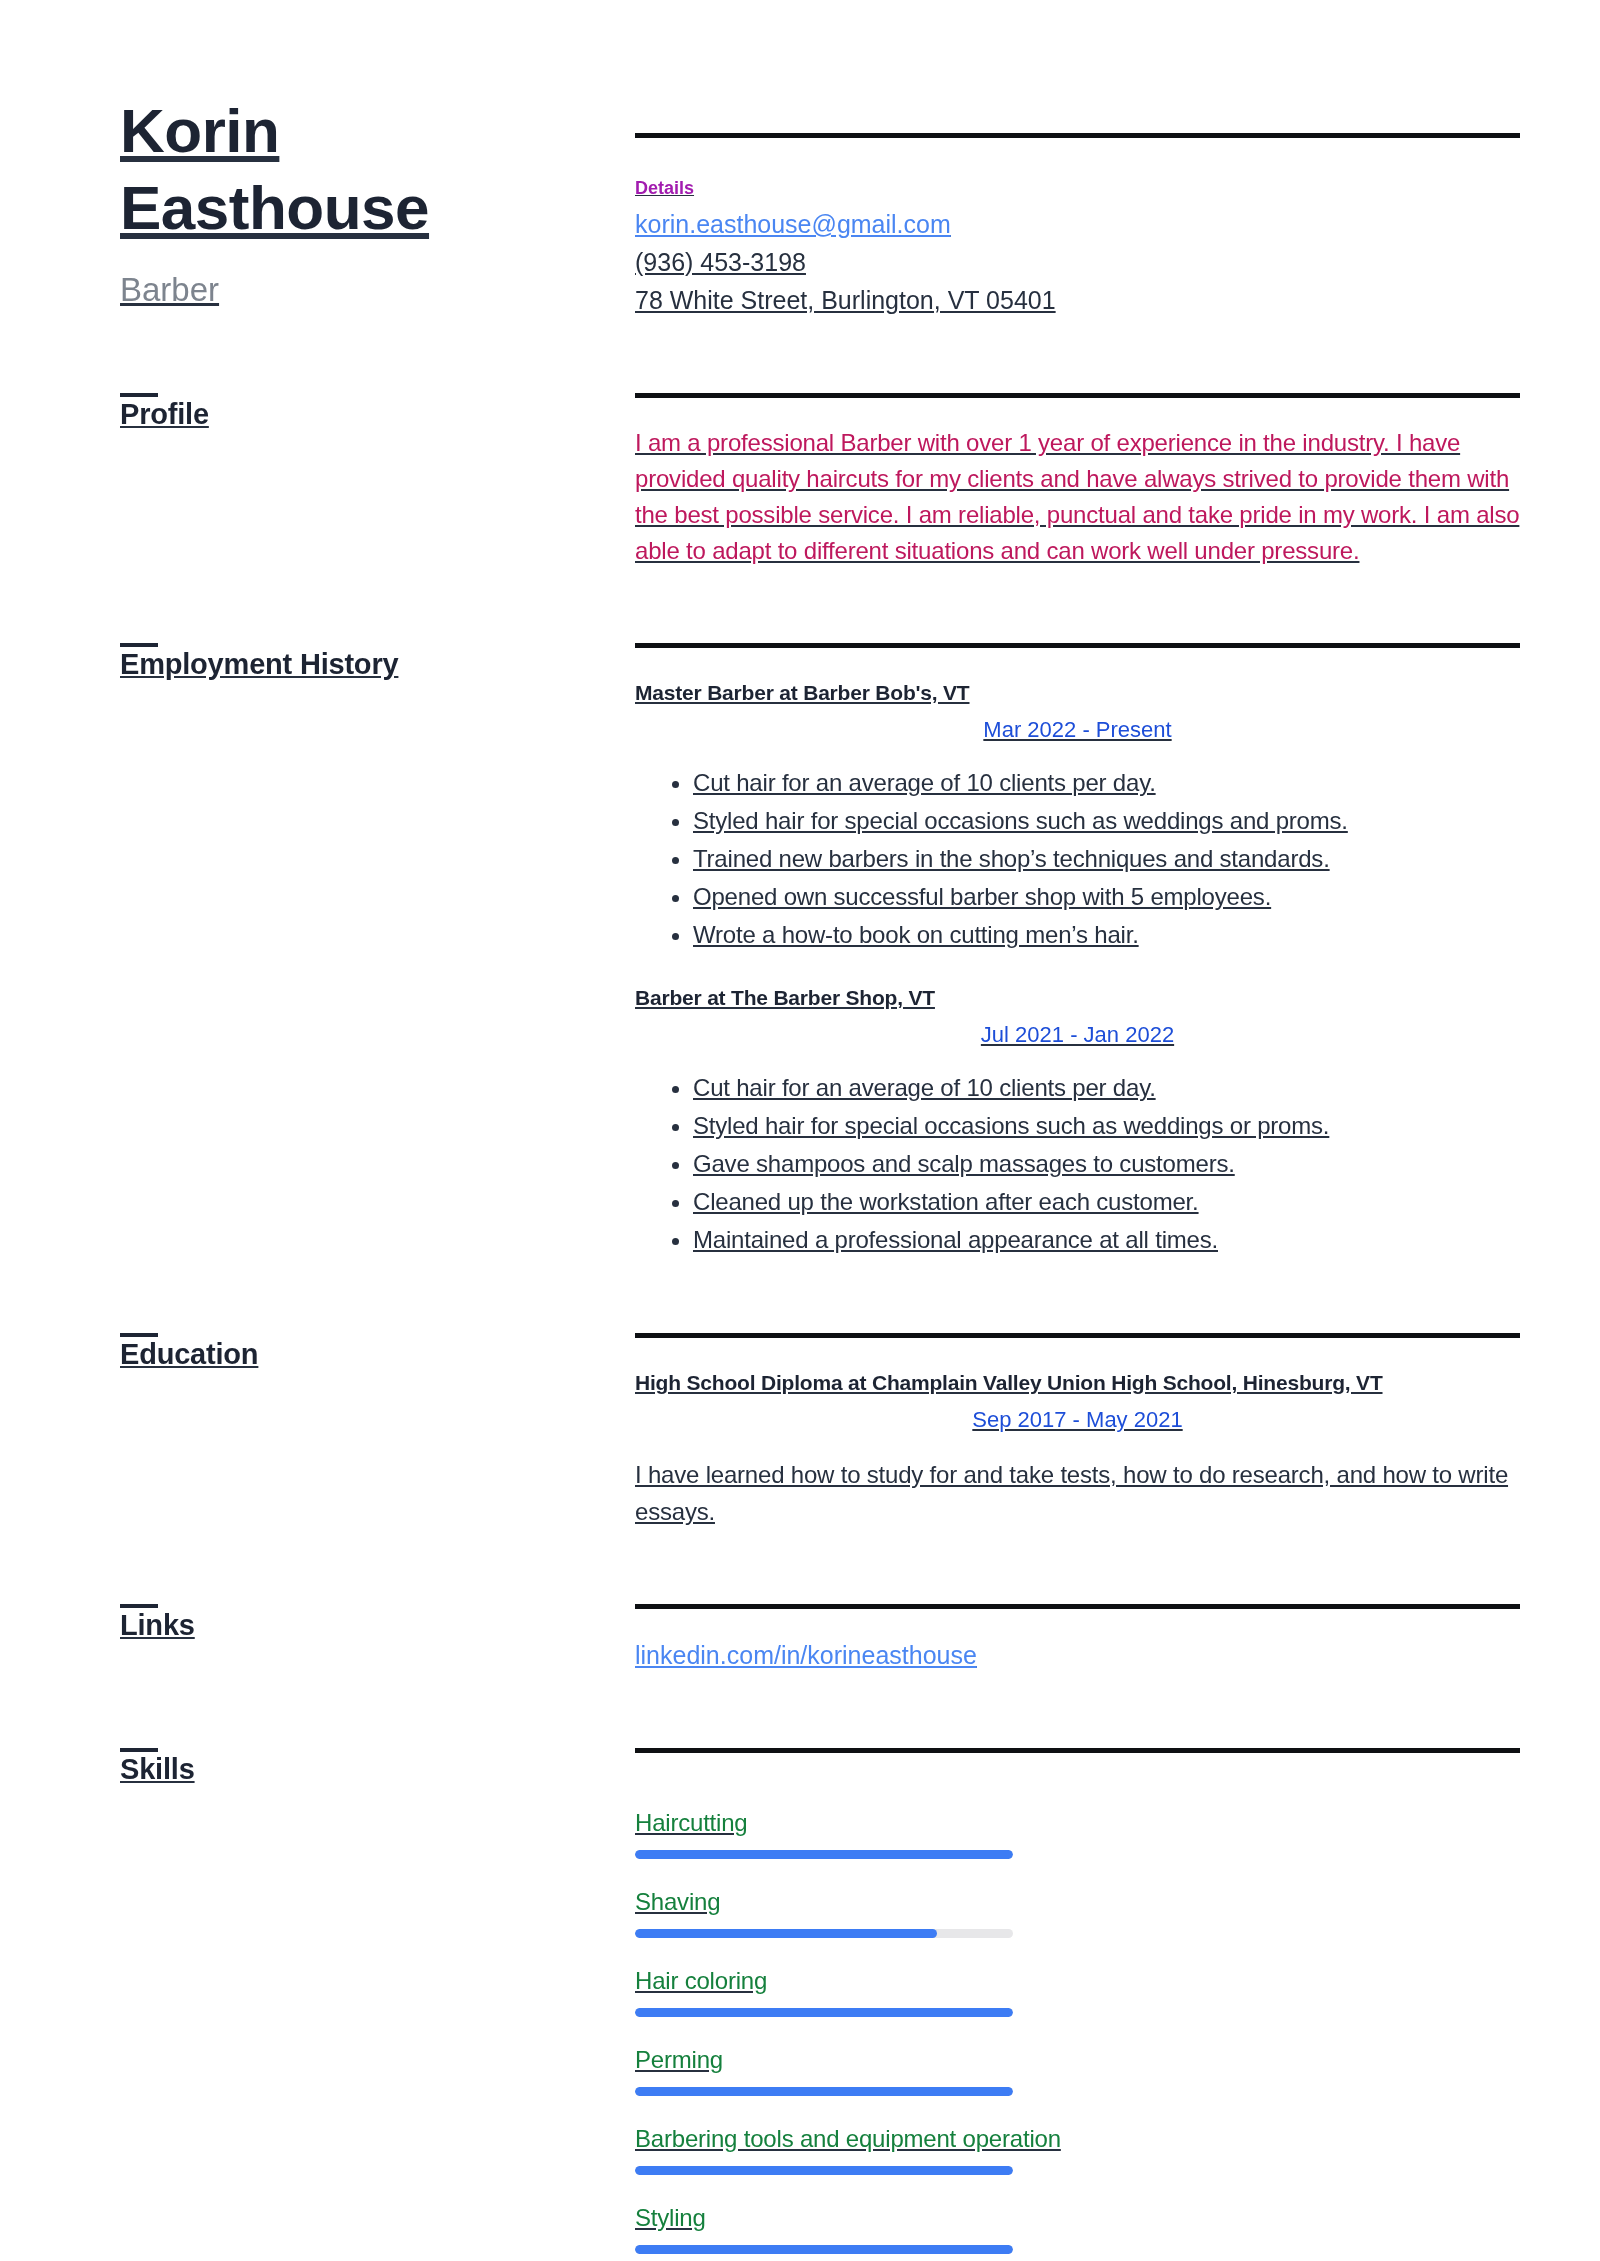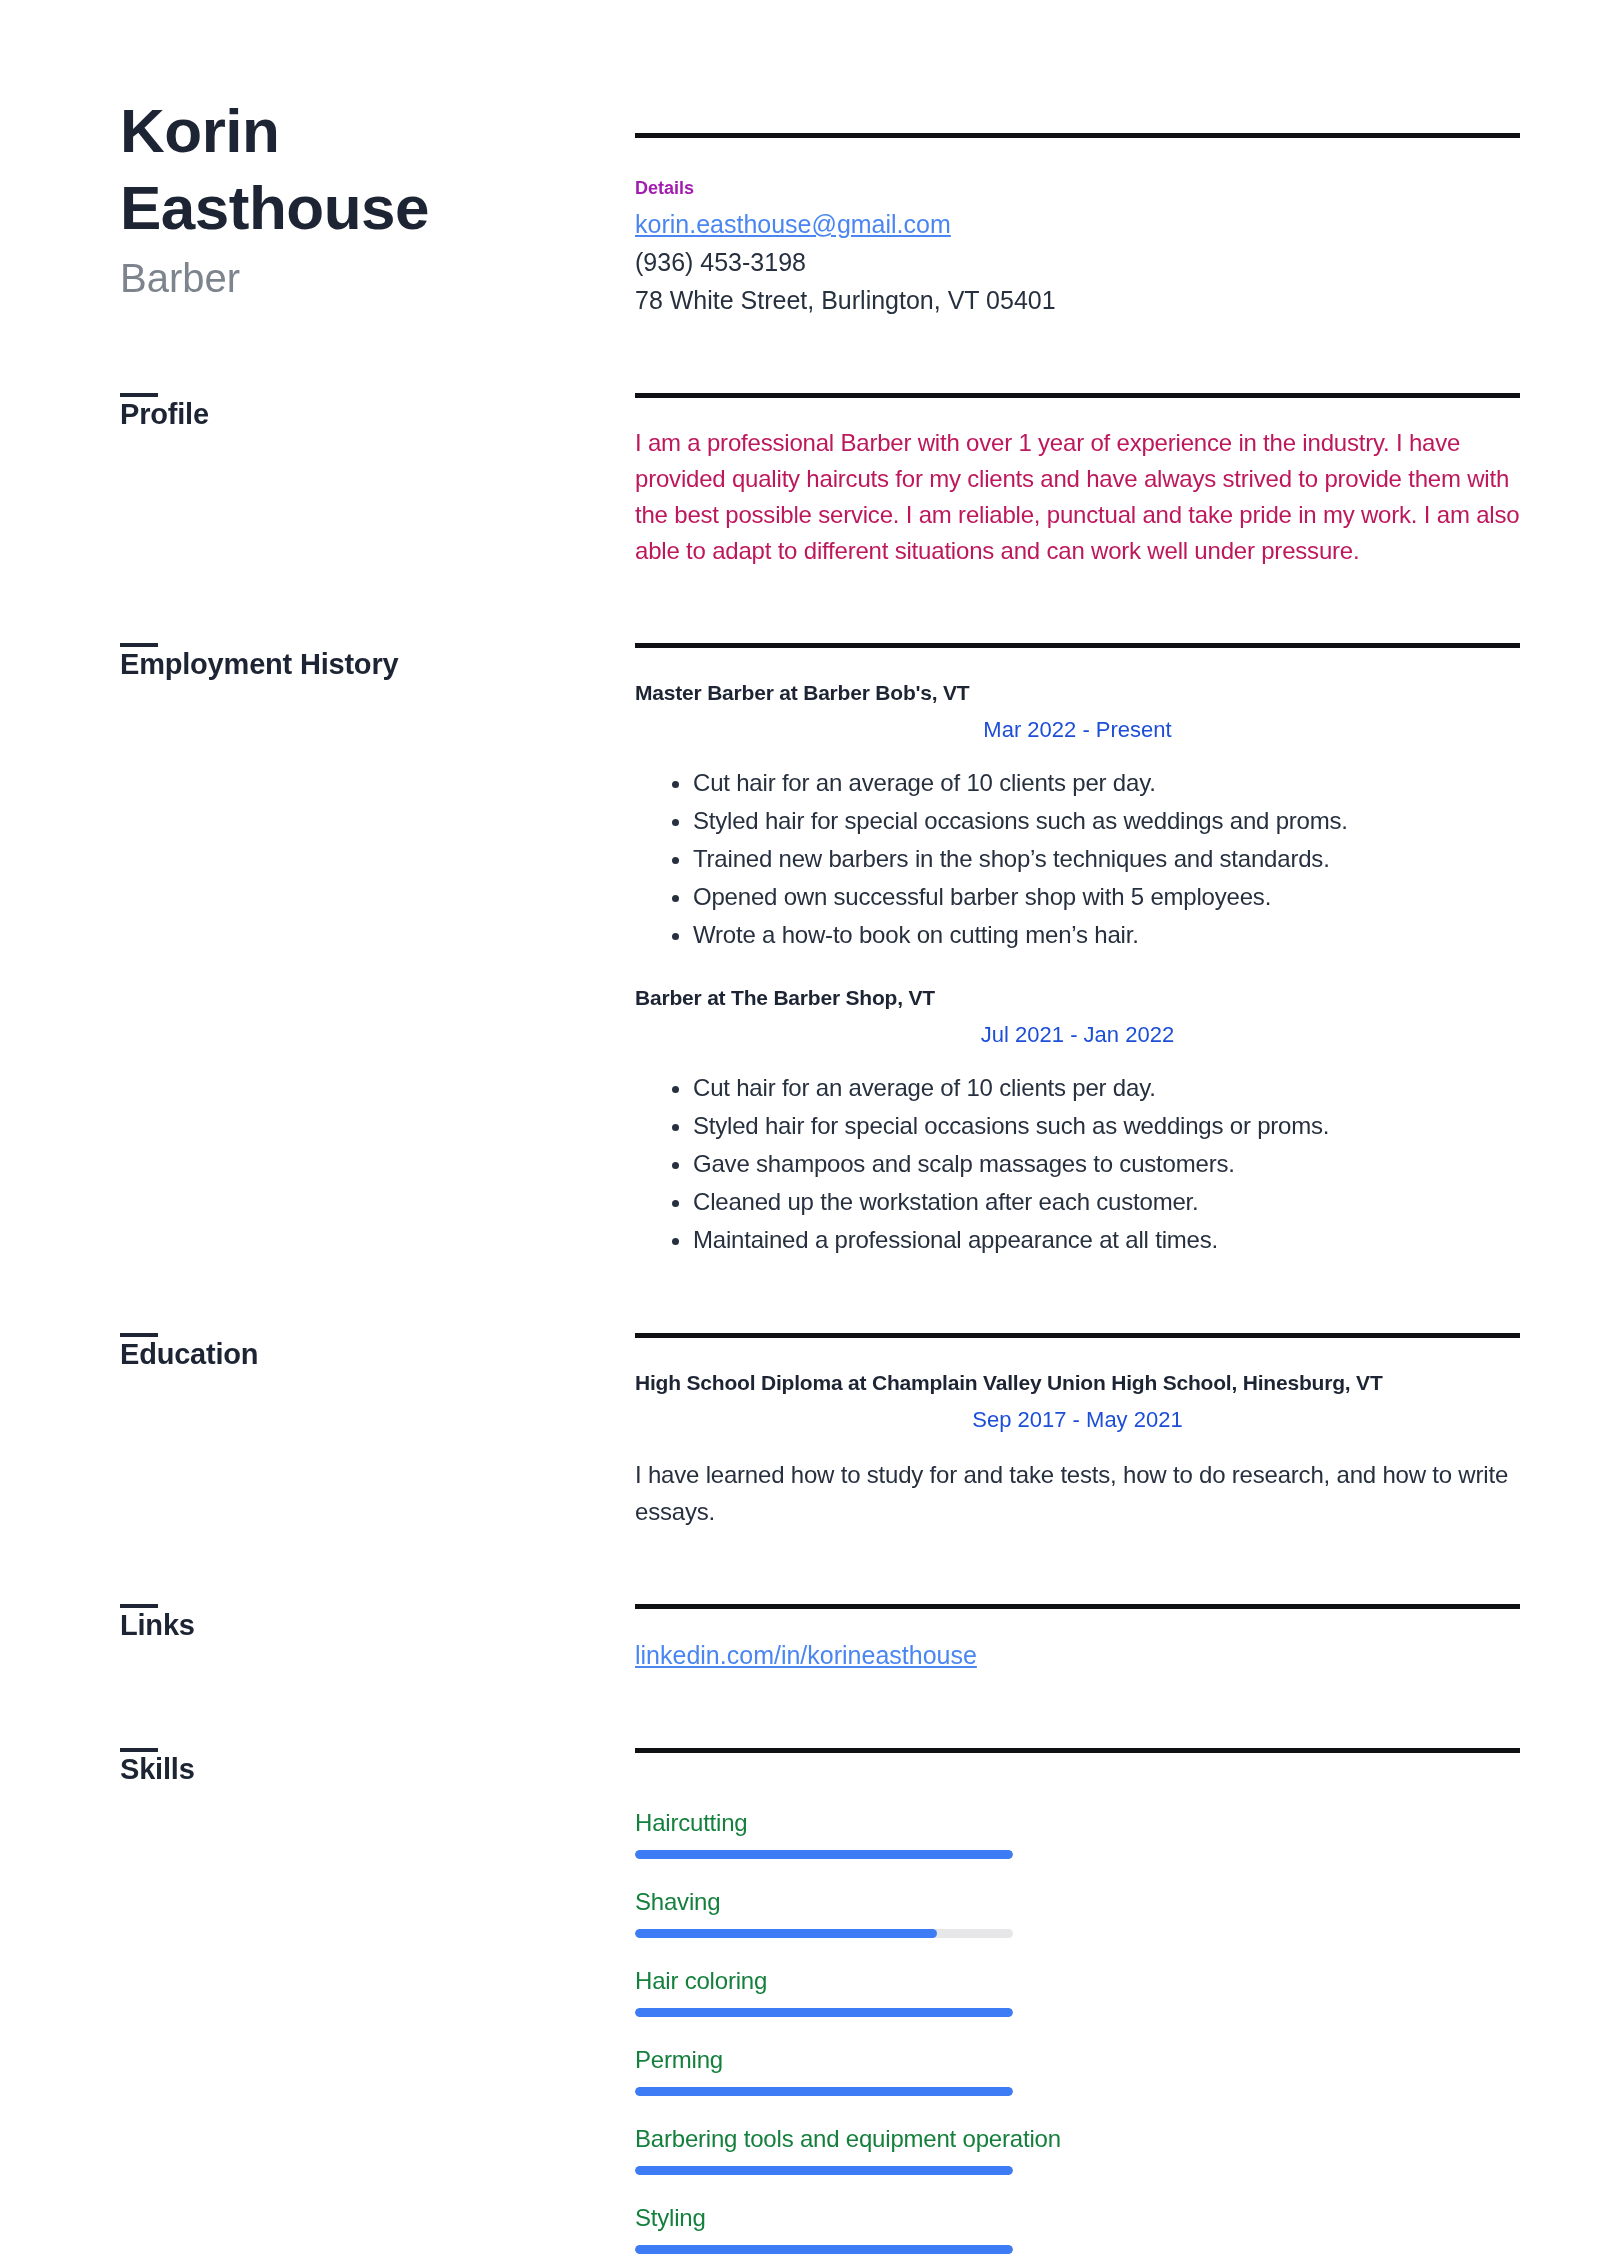--- a/index.html
+++ b/index.html
@@ -5,20 +5,21 @@
 <style>
   * { box-sizing: border-box; }
   html, body { margin: 0; padding: 0; background: #ffffff; }
   .page {
     width: 1600px;
     height: 2261px;
     background: #ffffff;
     overflow: hidden;
     font-family: "Liberation Sans", sans-serif;
     color: #27303f;
+    text-decoration: underline;
   }
   .row { display: flex; }
   .col-left {
     width: 635px;
     min-width: 635px;
     padding-left: 120px;
     padding-right: 50px;
   }
   .col-right { width: 885px; min-width: 885px; }
 
@@ -27,22 +28,22 @@
   .name {
     margin: 0;
     font-size: 62px;
     line-height: 77px;
     font-weight: bold;
     color: #1d2433;
     max-width: 420px;
     letter-spacing: -0.5px;
   }
   .job-title-sub {
-    margin-top: 12px;
-    font-size: 40px;
+    margin-top: 24px;
+    font-size: 33px;
     line-height: 40px;
     color: #7d848e;
   }
   .header-right .divider { margin-top: 41px; }
   .details-heading {
     margin-top: 33px;
     font-size: 18px;
     line-height: 34px;
     font-weight: bold;
     color: #a21caf;

